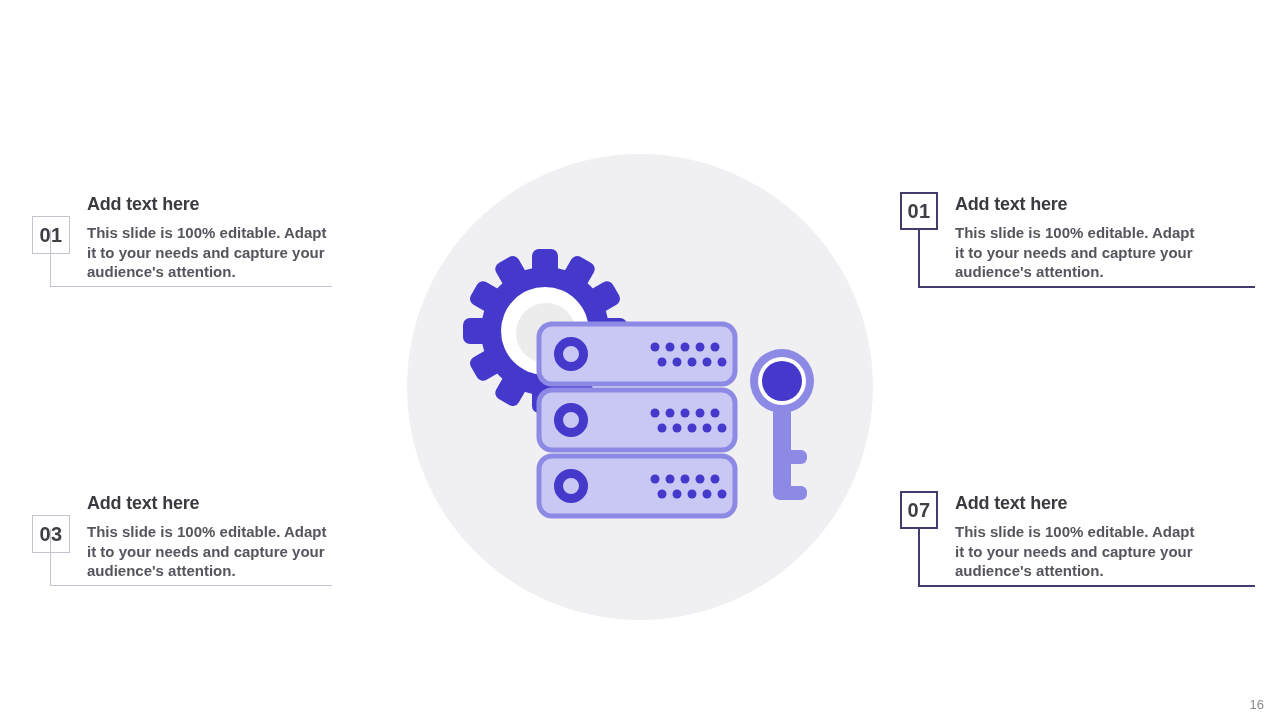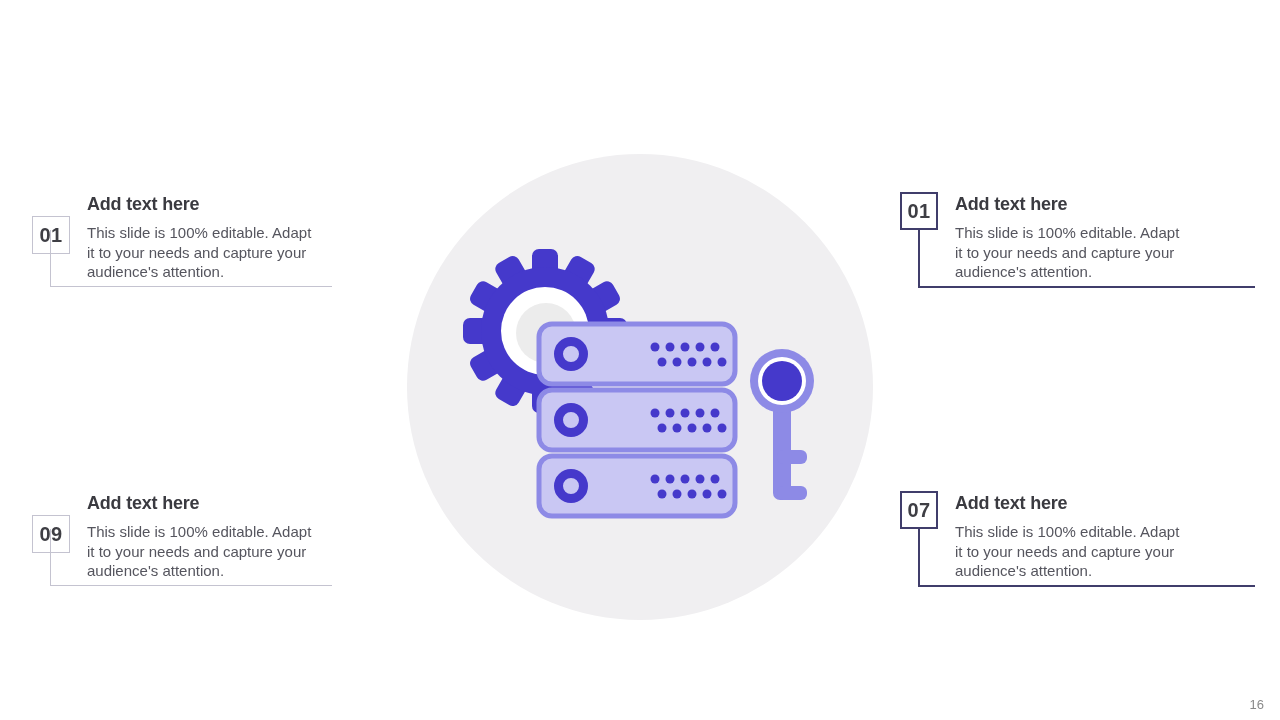--- a/index.html
+++ b/index.html
@@ -55,20 +55,21 @@
     position: absolute; left: 55px; top: 2px;
     font-size: 18px; font-weight: 700;
     letter-spacing: -0.2px;
     color: var(--heading_text);
   }
   .block .body {
     position: absolute; left: 55px; top: 31px;
     width: 262px;
     font-size: 15px; line-height: 19.5px;
     color: var(--body_text);
+    font-weight: bold;
   }
   .pos-tl { left: 32px;  top: 192px; }
   .pos-tr { left: 900px; top: 192px; }
   .pos-bl { left: 32px;  top: 491px; }
   .pos-br { left: 900px; top: 491px; }
 
   .page-number {
     position: absolute; right: 16px; bottom: 8px;
     font-size: 13px; color: var(--page_number_text);
   }
@@ -183,21 +184,21 @@
     <div class="heading">Add text here</div>
     <div class="body">
       <div>This slide is 100% editable. Adapt</div>
       <div>it to your needs and capture your</div>
       <div>audience's attention.</div>
     </div>
   </div>
 
   <div class="block light pos-bl">
     <div class="numbox">
-      <span>09</span>
+      <span>03</span>
     </div>
     <div class="vline"></div>
     <div class="hline"></div>
     <div class="heading">Add text here</div>
     <div class="body">
       <div>This slide is 100% editable. Adapt</div>
       <div>it to your needs and capture your</div>
       <div>audience's attention.</div>
     </div>
   </div>

